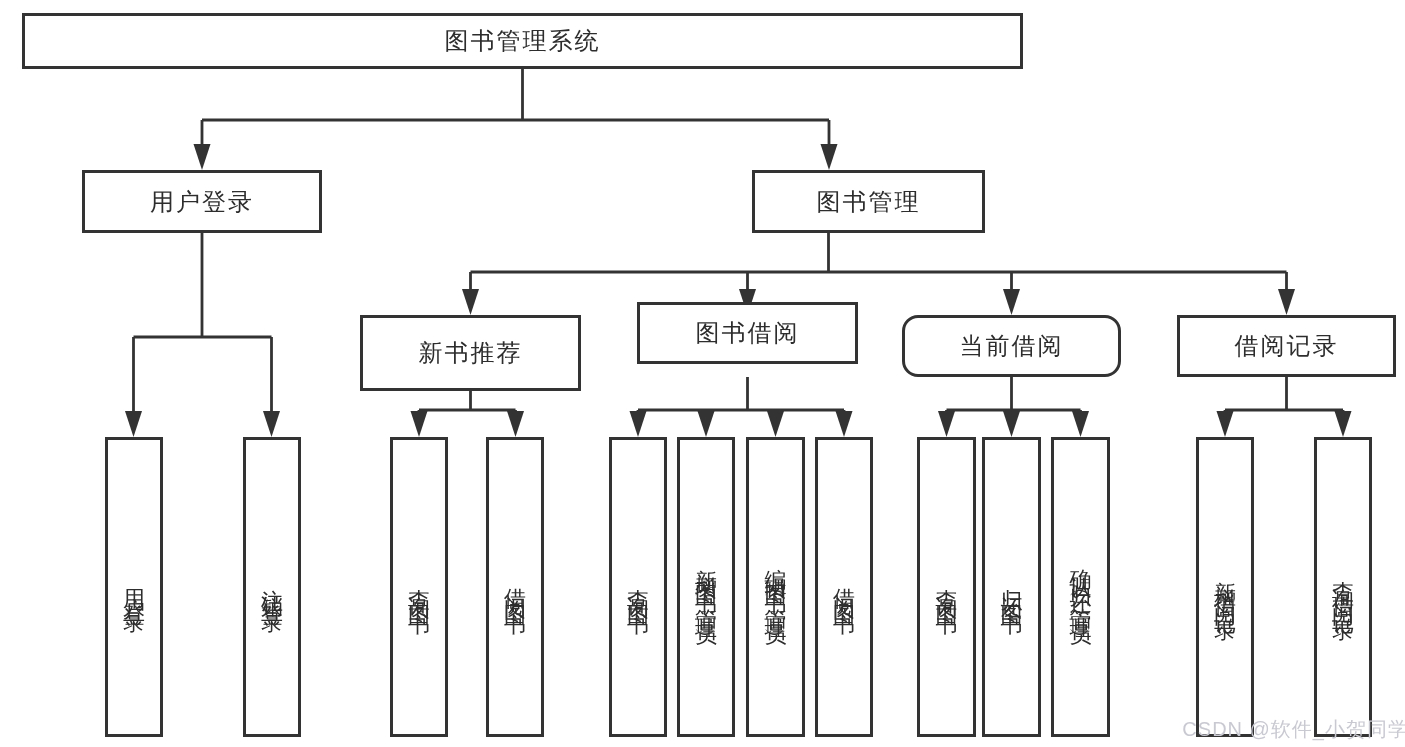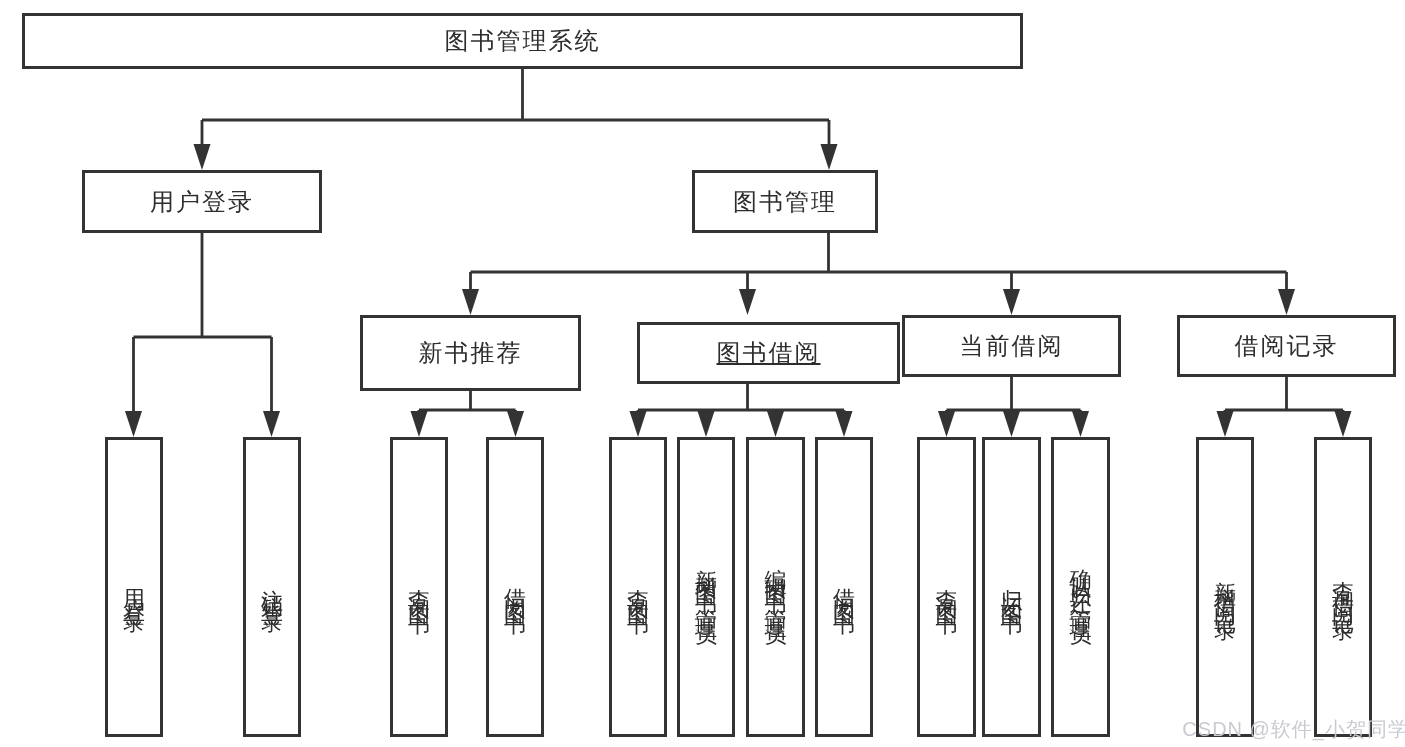--- a/index.html
+++ b/index.html
@@ -95,25 +95,25 @@
       <polygon points="1003,411 1020,411 1011.5,437"></polygon>
       <polygon points="1072,411 1089,411 1080.5,437"></polygon>
       <polygon points="1216.5,411 1233.5,411 1225,437"></polygon>
       <polygon points="1334.5,411 1351.5,411 1343,437"></polygon>
     </g>
   </svg>
 
   <div class="node h" style="left:22px; top:13px; width:1001px; height:56px;">图书管理系统</div>
 
   <div class="node h" style="left:82px; top:170px; width:240px; height:63px;">用户登录</div>
-  <div class="node h" style="left:692px; top:170px; width:186px; height:63px;">图书管理</div>
+  <div class="node h" style="left:752px; top:170px; width:233px; height:63px;">图书管理</div>
 
   <div class="node h" style="left:360px; top:315px; width:221px; height:76px;">新书推荐</div>
-  <div class="node h" style="left:637px; top:322px; width:263px; height:62px;text-decoration:underline;">图书借阅</div>
-  <div class="node h" style="left:902px; top:315px; width:219px; height:62px;">当前借阅</div>
+  <div class="node h" style="left:637px; top:302px; width:221px; height:62px;">图书借阅</div>
+  <div class="node h" style="left:902px; top:315px; width:219px; height:62px;border-radius:16px;">当前借阅</div>
   <div class="node h" style="left:1177px; top:315px; width:219px; height:62px;">借阅记录</div>
 
   <div class="node v" style="left:105px; top:437px; width:58px; height:300px;">
     <span>用户登录</span>
   </div>
   <div class="node v" style="left:243px; top:437px; width:58px; height:300px;">
     <span>注销登录</span>
   </div>
 
   <div class="node v" style="left:390px; top:437px; width:58px; height:300px;">

